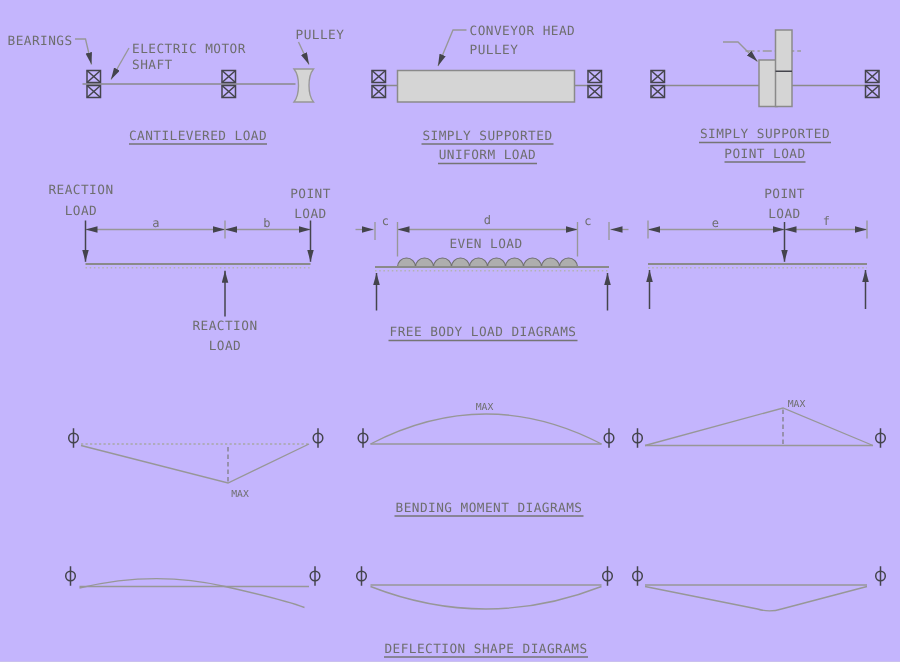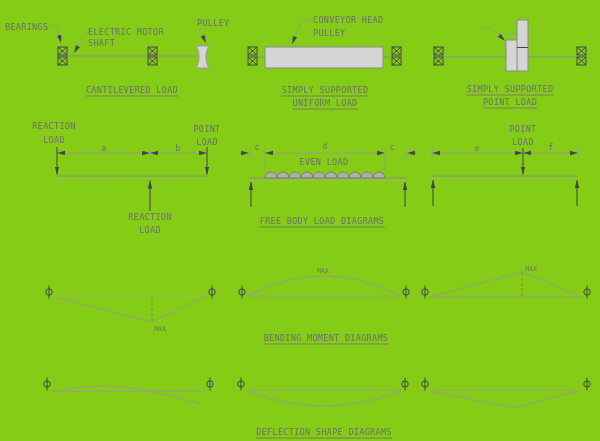--- a/index.html
+++ b/index.html
@@ -1,17 +1,17 @@
 <!DOCTYPE html>
 <html><head>
 <meta charset="utf-8">
 <style>
   html,body{margin:0;padding:0;}
   body{width:600px;height:441px;background:#d5d5d5;overflow:hidden;}
-  .canvas{position:relative;width:600px;height:441px;background:#84cc16;}
+  .canvas{position:relative;width:600px;height:441px;background:#c4b5fd;}
   svg{position:absolute;left:0;top:0;}
   .t{font-family:"DejaVu Sans Mono",monospace;font-size:8.5px;fill:#6e6e6e;letter-spacing:0.3px;}
   .tm{text-anchor:middle;}
   .dim{font-size:8px;letter-spacing:0;}
   .max{font-size:6.5px;letter-spacing:0;fill:#707070;}
   .ln{stroke:#8a8a8a;stroke-width:1;fill:none;}
   .lnthin{stroke:#979797;stroke-width:0.9;fill:none;}
   .dark{stroke:#44444c;stroke-width:1;fill:none;}
   .ul{stroke:#757575;stroke-width:0.9;}
   .beam{stroke:#8a8a8a;stroke-width:1.2;}

